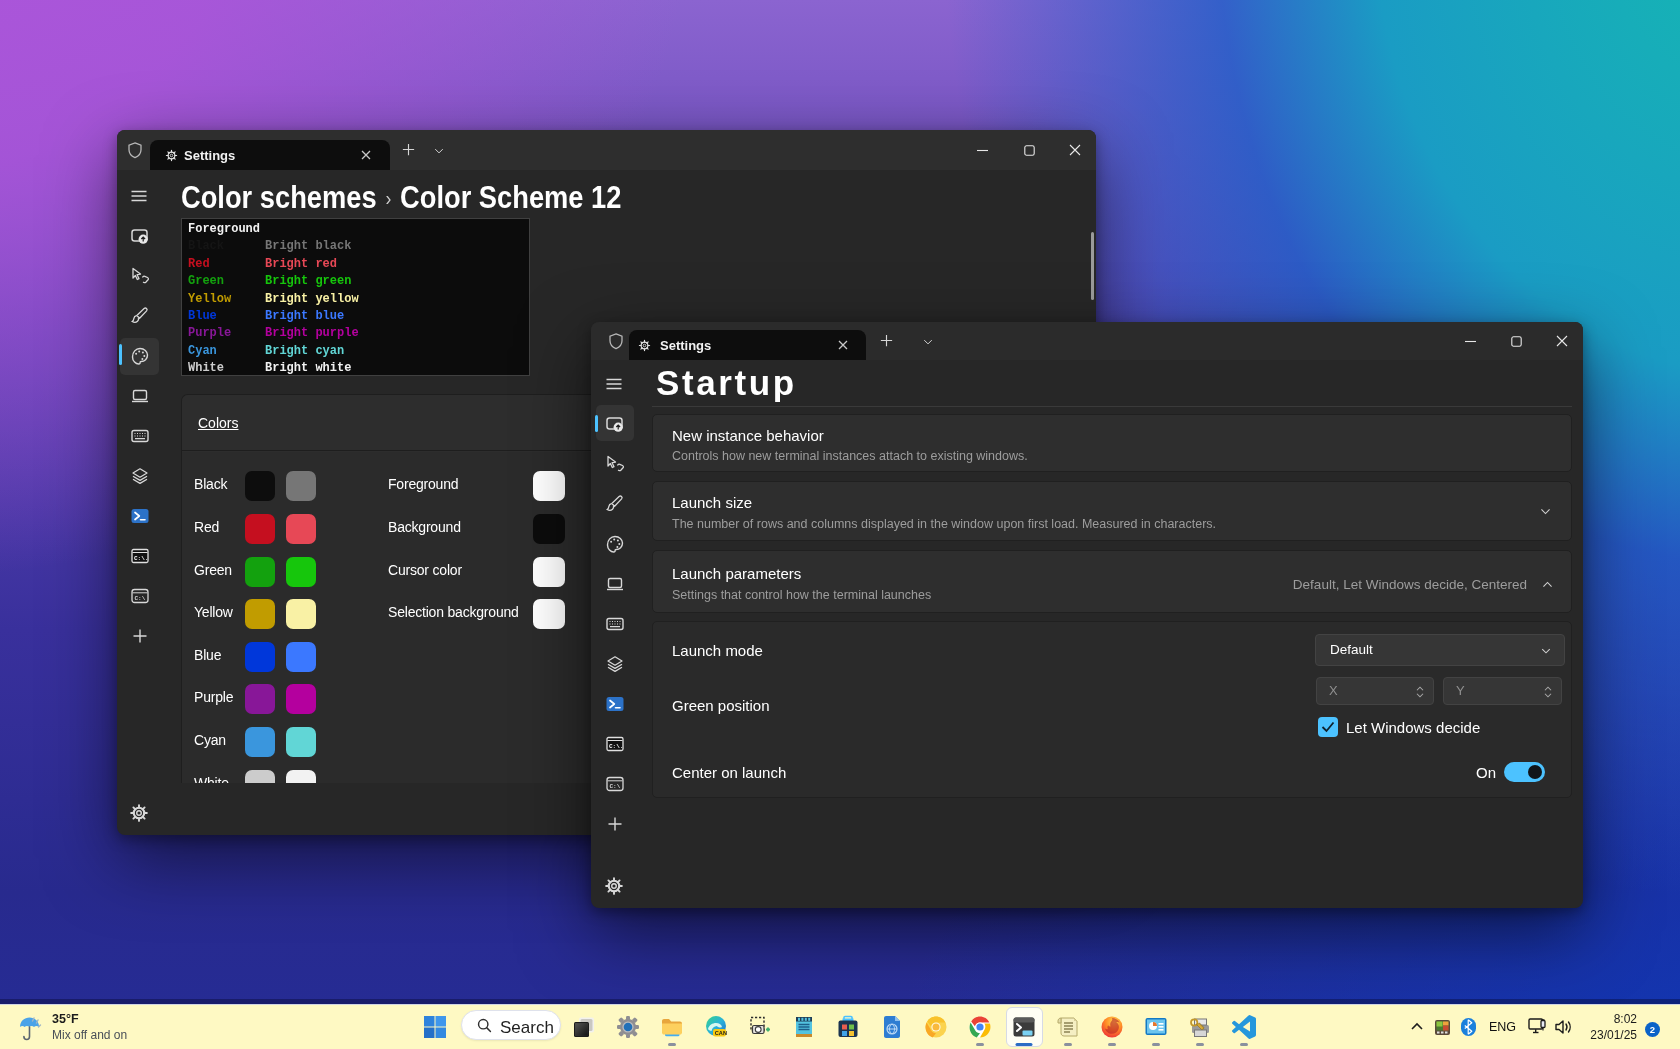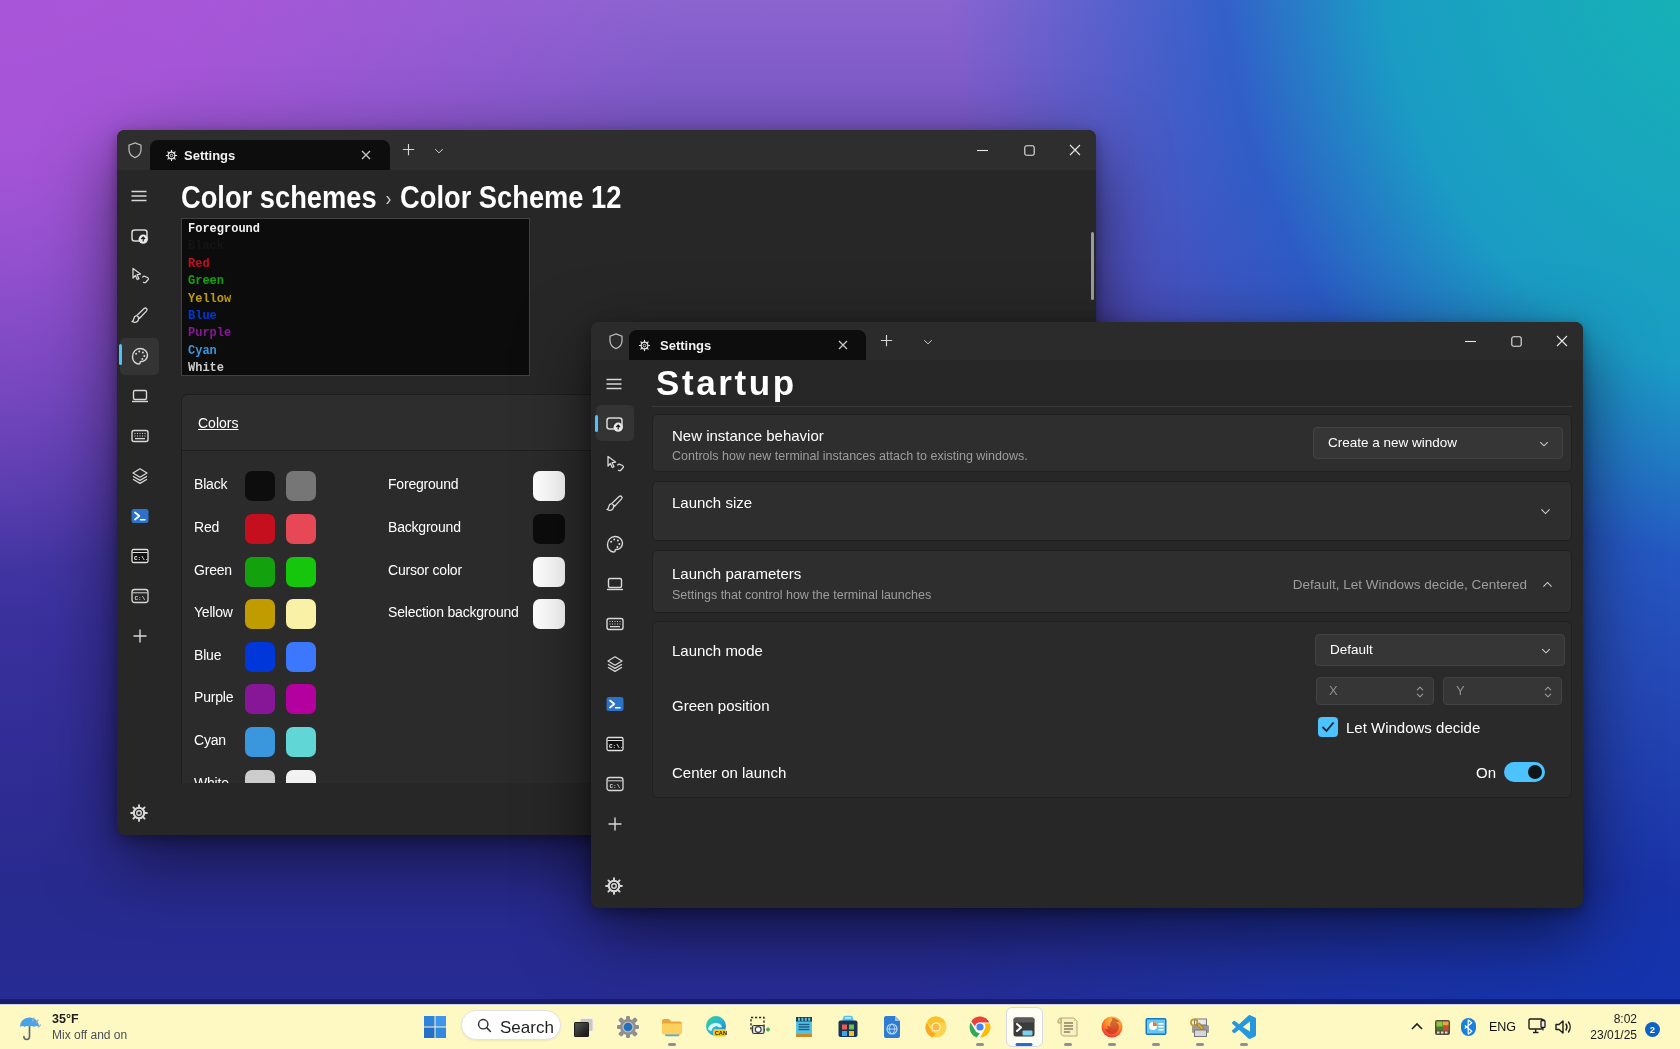--- a/index.html
+++ b/index.html
@@ -233,21 +233,29 @@
   <div id="w1head">Color schemes<span class="crumb-sep">›</span>Color Scheme 12</div>
 
   <div id="preview"><span style="color:#f2f2f2">Foreground</span>
 <span style="color:#151515">Black</span>
 <span style="color:#c50f1f">Red</span>
 <span style="color:#13a10e">Green</span>
 <span style="color:#c19c00">Yellow</span>
 <span style="color:#0037da">Blue</span>
 <span style="color:#881798">Purple</span>
 <span style="color:#3a96dd">Cyan</span>
-<span style="color:#cccccc">White</span></div>
+<span style="color:#cccccc">White</span><div class="c2">
+<span style="color:#767676">Bright black</span>
+<span style="color:#e74856">Bright red</span>
+<span style="color:#16c60c">Bright green</span>
+<span style="color:#f9f1a5">Bright yellow</span>
+<span style="color:#3b78ff">Bright blue</span>
+<span style="color:#b4009e">Bright purple</span>
+<span style="color:#61d6d6">Bright cyan</span>
+<span style="color:#f2f2f2">Bright white</span></div></div>
 
   <div id="colorscard">
     <div class="hdr">
         <span>Colors</span>
       </div>
     <div class="body" id="swatches">
         <div class="swlabel" style="left:12px;top:24px">Black</div>
         <div class="sw" style="left:63px;top:19px;background:#0d0d0d"></div>
         <div class="sw" style="left:104px;top:19px;background:#767676"></div>
         <div class="swlabel" style="left:12px;top:67px">Red</div>
@@ -366,29 +374,24 @@
       <svg class="sidebar-icon" style="left:23px;top:564px;width:21px;height:21px">
         <use href="#i-gear"></use>
       </svg>
     </div>
   <div id="w2head">Startup</div>
   <div id="w2sep"></div>
 
   <div class="card" id="card1" style="top:92px;height:58px"></div>
   <div class="cardtitle" style="top:105px;left:81px">New instance behavior</div>
   <div class="carddesc" style="top:127px;left:81px">Controls how new terminal instances attach to existing windows.</div>
-  <div class="combo" style="left:722px;top:105px;width:250px;height:32px">
-      <span class="ctxt">Create a new window</span>
-    <svg class="chev" style="right:12px;top:10px" width="12" height="12" viewBox="0 0 16 16">
-        <path d="M3 5.5l5 5 5-5" fill="none" stroke="#cfcfcf" stroke-width="1.4"></path>
-      </svg>
-  </div>
 
   <div class="card" id="card2" style="top:159px;height:60px"></div>
   <div class="cardtitle" style="top:172px;left:81px">Launch size</div>
+  <div class="carddesc" style="top:195px;left:81px">The number of rows and columns displayed in the window upon first load. Measured in characters.</div>
   <svg class="chev" style="left:948px;top:183px" width="13" height="13" viewBox="0 0 16 16">
       <path d="M3 5.5l5 5 5-5" fill="none" stroke="#cfcfcf" stroke-width="1.4"></path>
     </svg>
 
   <div class="card" id="card3" style="top:228px;height:63px"></div>
   <div class="cardtitle" style="top:243px;left:81px">Launch parameters</div>
   <div class="carddesc" style="top:266px;left:81px">Settings that control how the terminal launches</div>
   <div class="carddesc" style="left:auto;right:56px;top:255px;font-size:13.5px">Default, Let Windows decide, Centered</div>
   <svg class="chev" style="left:950px;top:256px" width="13" height="13" viewBox="0 0 16 16">
       <path d="M3 10.5l5-5 5 5" fill="none" stroke="#cfcfcf" stroke-width="1.4"></path>

